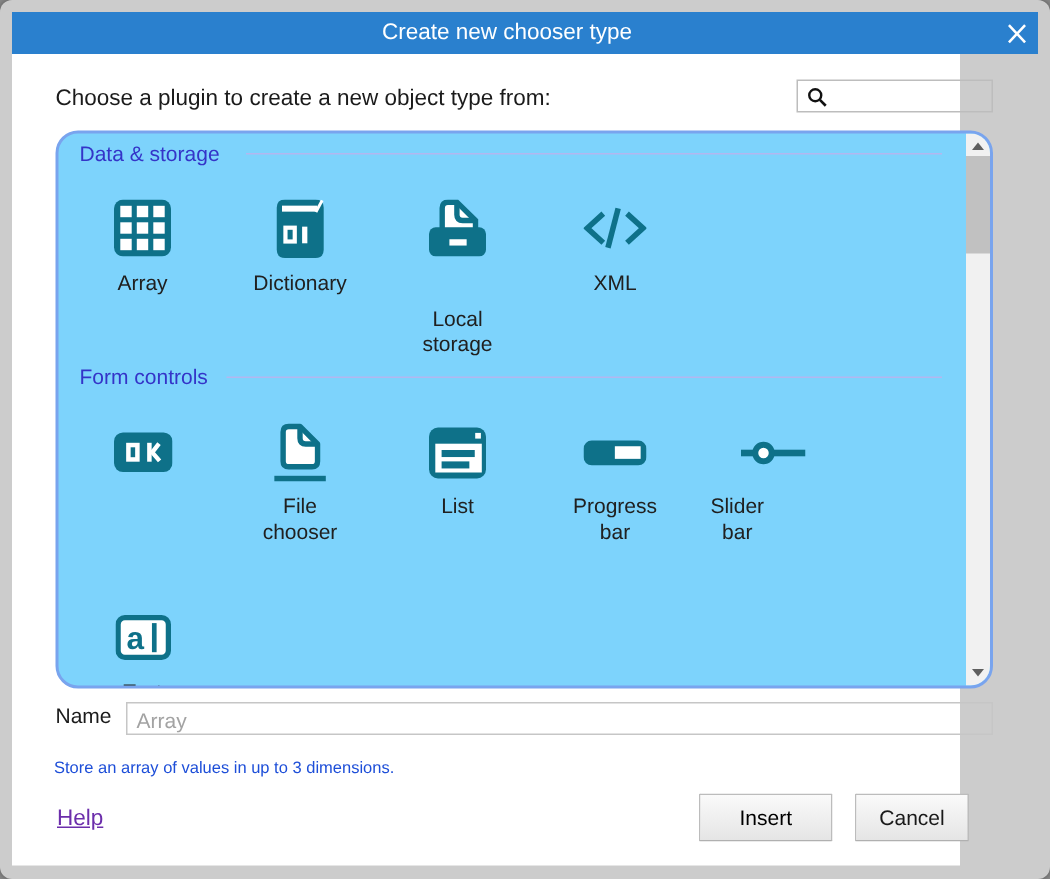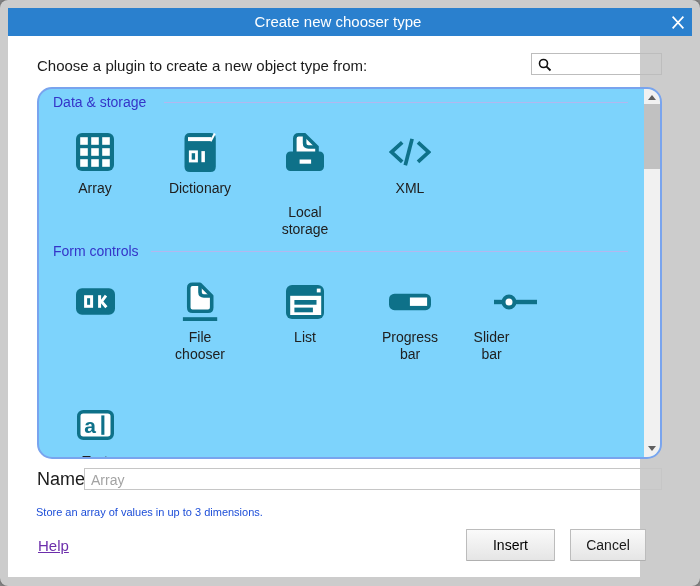--- a/index.html
+++ b/index.html
@@ -19,21 +19,21 @@
 
 .cat { position:absolute; font-size:14px; color:#3434c8; }
 .catline { position:absolute; height:1px; background:#b3b7ef; }
 .item { position:absolute; width:105px; text-align:center; }
 .item .ic { display:block; margin:0 auto; }
 .label { position:absolute; width:105px; text-align:center; font-size:14px; line-height:17px; color:#202020; }
 .sbar { position:absolute; right:0; top:0; bottom:0; width:16px; background:#f1f1f1; }
 .sthumb { position:absolute; left:0; top:15px; width:16px; height:65px; background:#c1c1c1; }
 .sarrow-up { position:absolute; left:4px; top:6px; width:0; height:0; border-left:4.5px solid transparent; border-right:4.5px solid transparent; border-bottom:5px solid #5f5f5f; }
 .sarrow-dn { position:absolute; left:4px; bottom:6px; width:0; height:0; border-left:4.5px solid transparent; border-right:4.5px solid transparent; border-top:5px solid #5f5f5f; }
-.namelbl { position:absolute; left:29px; top:433px; font-size:18px; color:#1b1b1b; }
+.namelbl { position:absolute; left:29px; top:433px; font-size:14px; color:#1b1b1b; }
 .nameinput { position:absolute; left:76px; top:432px; width:578px; height:22px; border:1px solid #c6c6c6; }
 .nameinput span { position:absolute; left:6px; top:3px; font-size:14px; color:#a3a3a3; }
 .desc { position:absolute; left:28px; top:470px; font-size:11px; color:#1d4ed8; }
 .help { position:absolute; left:30px; top:501px; font-size:15px; color:#6c2eab; text-decoration:underline; }
 .btn { position:absolute; top:493px; height:32px; border:1px solid #bcbcbc; border-bottom-color:#b0b0b0; background:linear-gradient(#fafafa,#e5e5e5); font-size:14px; text-align:center; color:#1a1a1a; border-radius:1px; }
 .btn.insert { left:458px; width:89px; font-weight:normal; color:#000; }
 .btn.cancel { left:562px; width:76px; }
 .btn span { display:block; margin-top:7px; }
 </style>
 </head>

